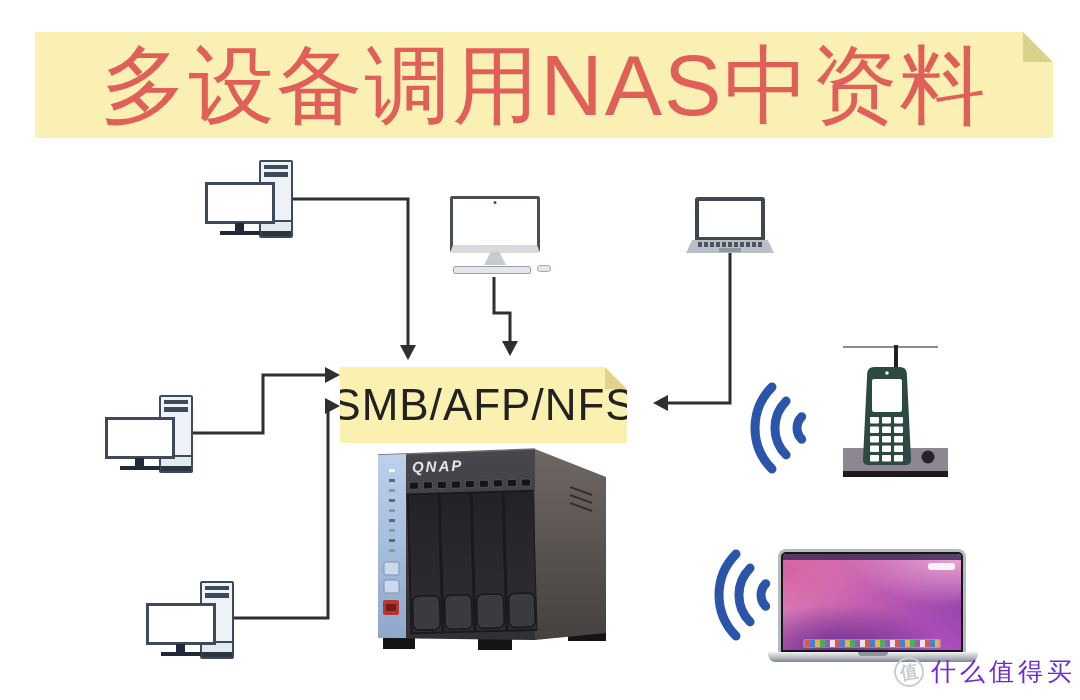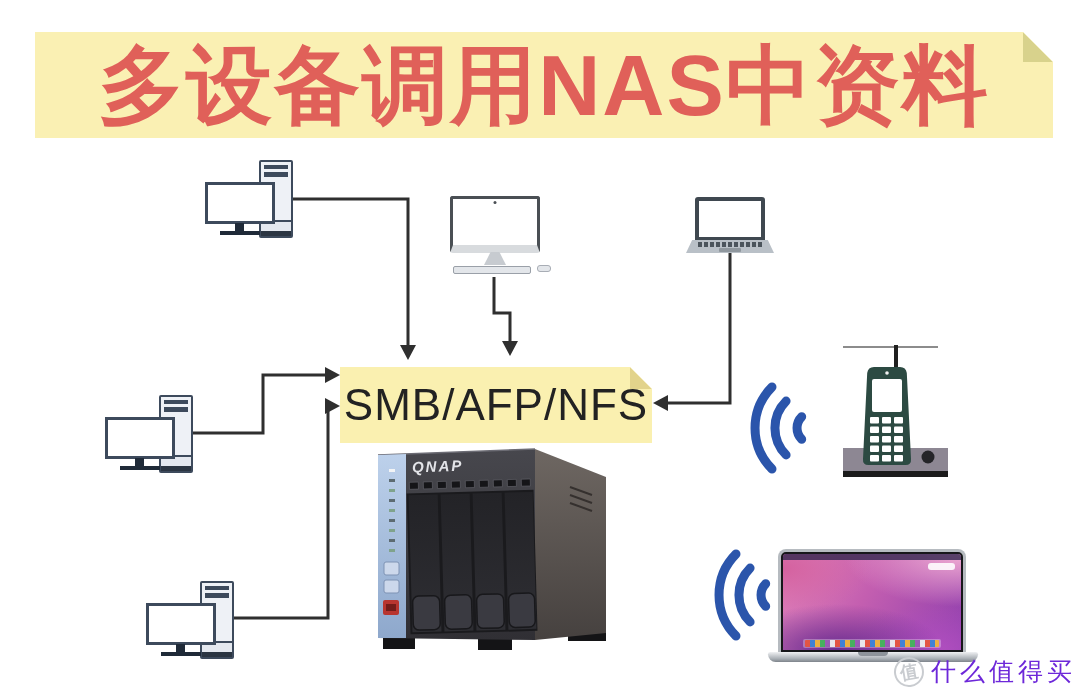--- a/index.html
+++ b/index.html
@@ -12,21 +12,21 @@
     position:absolute; left:35px; top:32px; width:1018px; height:106px;
     background:#faf0b3;
     clip-path:polygon(0 0, calc(100% - 30px) 0, 100% 30px, 100% 100%, 0 100%);
     display:flex; align-items:center; justify-content:center;
   }
   .title-banner::after {
     content:""; position:absolute; top:0; right:0; width:30px; height:30px;
     background:#d8d28c; clip-path:polygon(0 0, 100% 100%, 0 100%);
   }
   .title-text {
-    color:#e06059; font-size:86px; font-weight:700; letter-spacing:2px;
+    color:#e06059; font-size:86px; font-weight:400; letter-spacing:2px;
     white-space:nowrap; line-height:106px;
   }
 
   
   svg.arrows { position:absolute; left:0; top:0; width:1080px; height:700px; pointer-events:none; }
   .arrows polyline { fill:none; stroke:#2f2f2f; stroke-width:3; }
   .arrows polygon { fill:#2f2f2f; }
 
   
   .pc { position:absolute; width:92px; height:96px; }
@@ -69,21 +69,21 @@
   }
   .laptop-base {
     position:absolute; left:0; top:43px; width:88px; height:13px;
     background:#b9c0c7; clip-path:polygon(7% 0, 93% 0, 100% 100%, 0 100%);
   }
   .laptop-keys { position:absolute; left:12px; top:45px; width:64px; height:5px; background:repeating-linear-gradient(90deg, #4b545c 0 4px, transparent 4px 6px); }
   .laptop-pad { position:absolute; left:33px; top:51px; width:22px; height:4px; background:#8f979e; border-radius:1px; }
 
   
   .protocol-note {
-    position:absolute; left:340px; top:367px; width:312px; height:76px;
+    position:absolute; left:340px; top:367px; width:287px; height:76px;
     background:#faf0b0;
     clip-path:polygon(0 0, calc(100% - 22px) 0, 100% 22px, 100% 100%, 0 100%);
     display:flex; align-items:center; justify-content:center;
   }
   .protocol-note::after {
     content:""; position:absolute; top:0; right:0; width:22px; height:22px;
     background:#e2d38b; clip-path:polygon(0 0, 100% 100%, 0 100%);
   }
   .protocol-text { color:#222222; font-size:44px; letter-spacing:1px; white-space:nowrap; }
 

